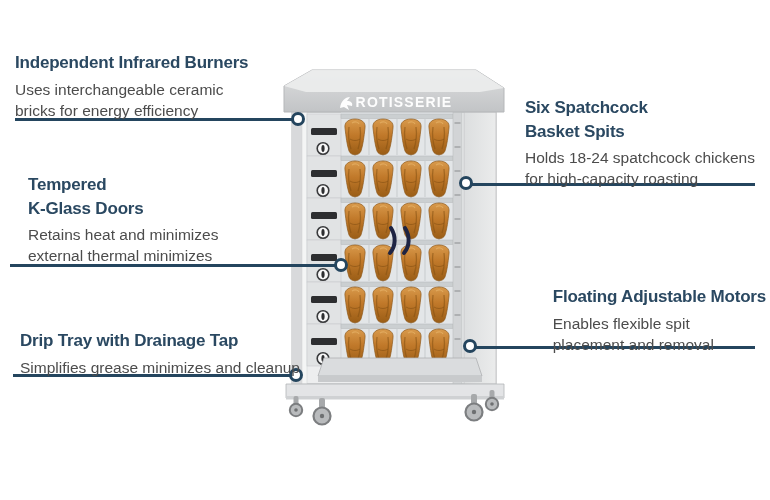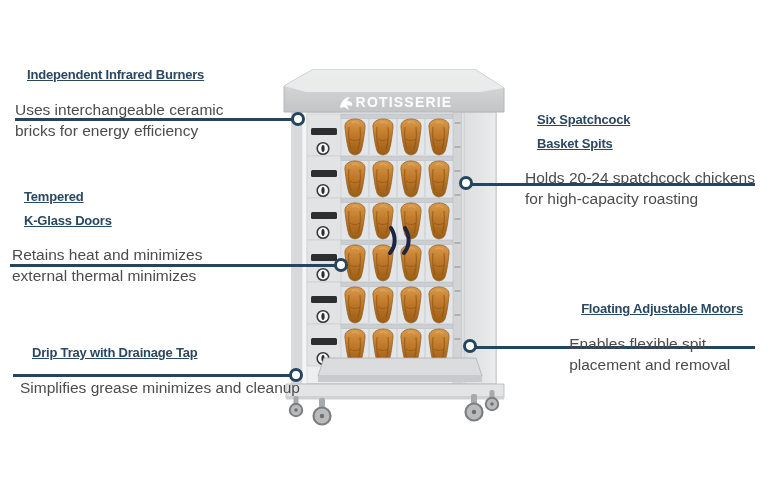--- a/index.html
+++ b/index.html
@@ -1,22 +1,22 @@
 <!DOCTYPE html>
 <html><head>
 <meta charset="utf-8">
 <style>
   html,body{margin:0;padding:0;background:#fff;}
   body{width:770px;height:500px;overflow:hidden;font-family:"Liberation Sans",sans-serif;}
   .canvas{position:relative;width:770px;height:500px;background:#ffffff;}
 
   .callout{position:absolute;z-index:5;}
   .callout h2{
-    margin:12px;font-weight:700;font-size:13px;line-height:23.5px;
-    color:#2a4861;letter-spacing:-0.2px;white-space:pre;text-decoration:underline;
+    margin:0;font-weight:700;font-size:17px;line-height:23.5px;
+    color:#2a4861;letter-spacing:-0.2px;white-space:pre;
   }
   .callout p{
     margin:4px 0 4px;font-size:15.5px;line-height:21px;
     color:#4c4c4c;white-space:pre;
   }
   .callout.right{text-align:left;}
 
   .leader{position:absolute;height:2.5px;background:#24455e;z-index:3;}
   .dot{
     position:absolute;width:8px;height:8px;border:3px solid #24455e;
@@ -169,38 +169,38 @@
 
   <div class="leader" style="left:470px;top:346px;width:285px;"></div>
   <div class="dot" style="left:463px;top:339px;"></div>
 
   <div class="callout" style="left:15px;top:51px;">
     <h2>Independent Infrared Burners</h2>
     <p>Uses interchangeable ceramic
 bricks for energy efficiency</p>
   </div>
 
-  <div class="callout" style="left:12px;top:173px;">
+  <div class="callout" style="left:28px;top:173px;">
     <h2>Tempered
 K-Glass Doors</h2>
     <p>Retains heat and minimizes
 external thermal minimizes</p>
   </div>
 
   <div class="callout" style="left:20px;top:329px;">
     <h2>Drip Tray with Drainage Tap</h2>
     <p>Simplifies grease minimizes and cleanup</p>
   </div>
 
   <div class="callout right" style="right:15px;top:96px;">
     <h2>Six Spatchcock
 Basket Spits</h2>
-    <p>Holds 20-24 spatchcock chickens
+    <p>Holds 18-24 spatchcock chickens
 for high-capacity roasting</p>
   </div>
 
-  <div class="callout right" style="right:15px;top:285px;">
+  <div class="callout right" style="right:4px;top:285px;">
     <h2>Floating Adjustable Motors</h2>
     <p>Enables flexible spit
 placement and removal</p>
   </div>
 
 </div>
 
 </body></html>

